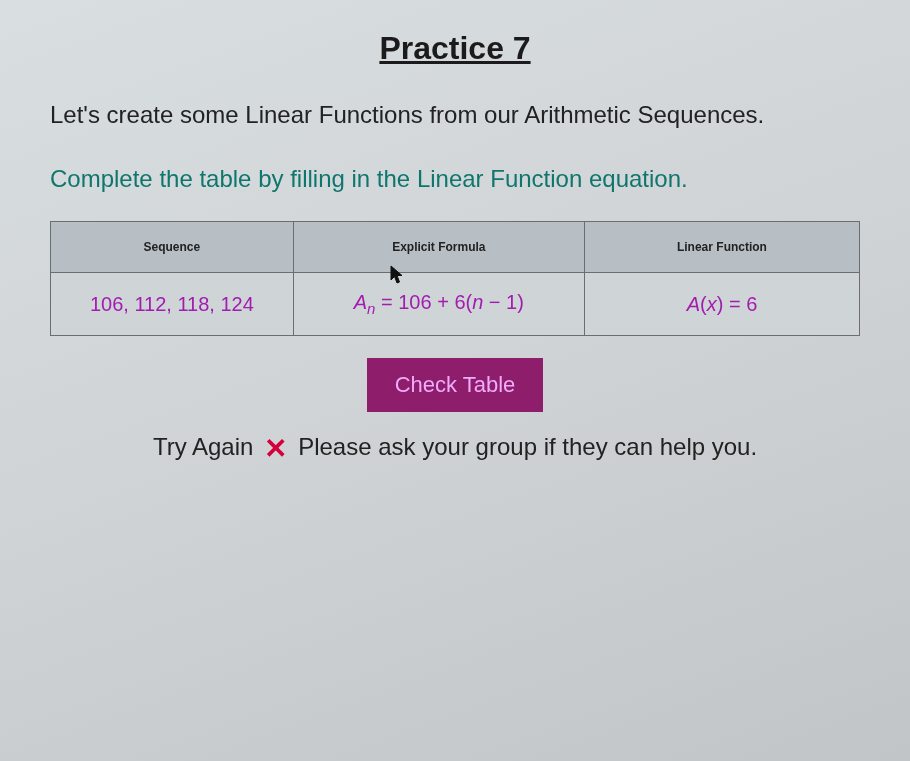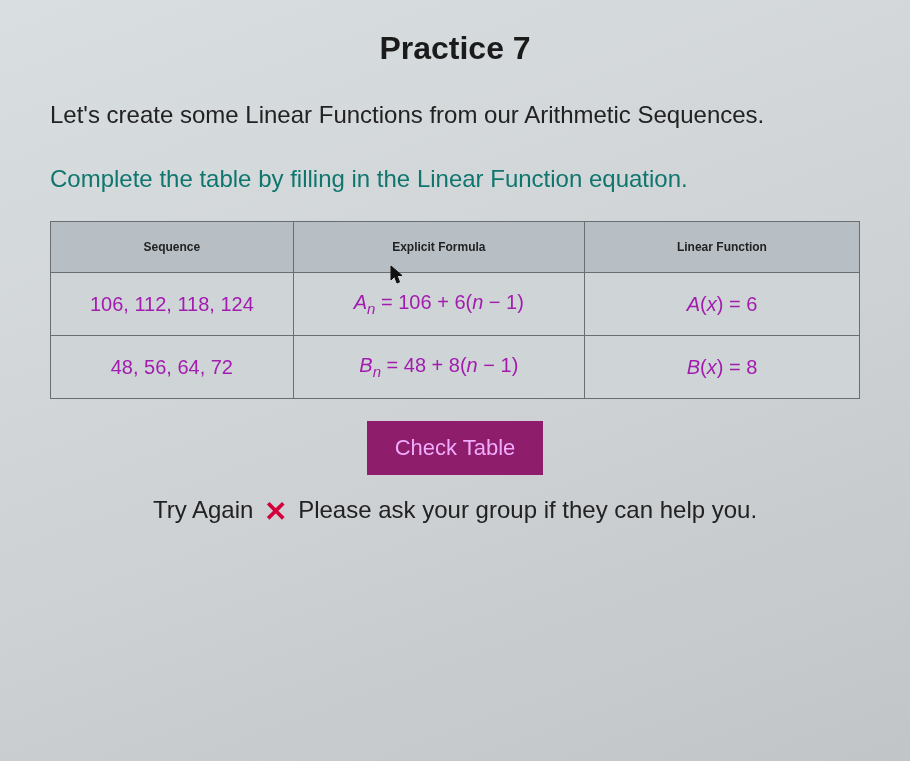--- a/index.html
+++ b/index.html
@@ -11,20 +11,21 @@
     padding: 30px 50px 20px 50px;
     color: #2a2a2a;
     overflow: hidden;
   }
   .title {
     text-align: center;
     font-size: 32px;
     font-weight: 700;
     color: #1b1b1b;
     margin-bottom: 30px;
+    text-decoration: underline;
   }
   .intro {
     font-size: 24px;
     line-height: 1.5;
     color: #222;
     margin-bottom: 28px;
   }
   .instruction {
     font-size: 24px;
     line-height: 1.5;
@@ -121,33 +122,20 @@
           </svg>
           <span class="math-var">A</span><span class="sub">n</span> = <span>106</span> + <span>6</span>(<span class="math-var">n</span> − 1)
         </span>
       </td>
       <td>
         <span class="math">
           <span class="math-var">A</span>(<span class="math-var">x</span>) = <span>6</span>
         </span>
       </td>
     </tr>
-    <tr>
-      <td>48, 56, 64, 72</td>
-      <td>
-        <span class="math">
-          <span class="math-var">B</span><span class="sub">n</span> = <span>48</span> + <span>8</span>(<span class="math-var">n</span> − 1)
-        </span>
-      </td>
-      <td>
-        <span class="math">
-          <span class="math-var">B</span>(<span class="math-var">x</span>) = <span>8</span>
-        </span>
-      </td>
-    </tr>
   </tbody>
 </table>
 
 <button class="check-btn">Check Table</button>
 
 <p class="feedback">
   <span class="again">Try Again</span>
   <span class="x">✕</span><span> Please ask your group if they can help you.</span>
 </p>
 

